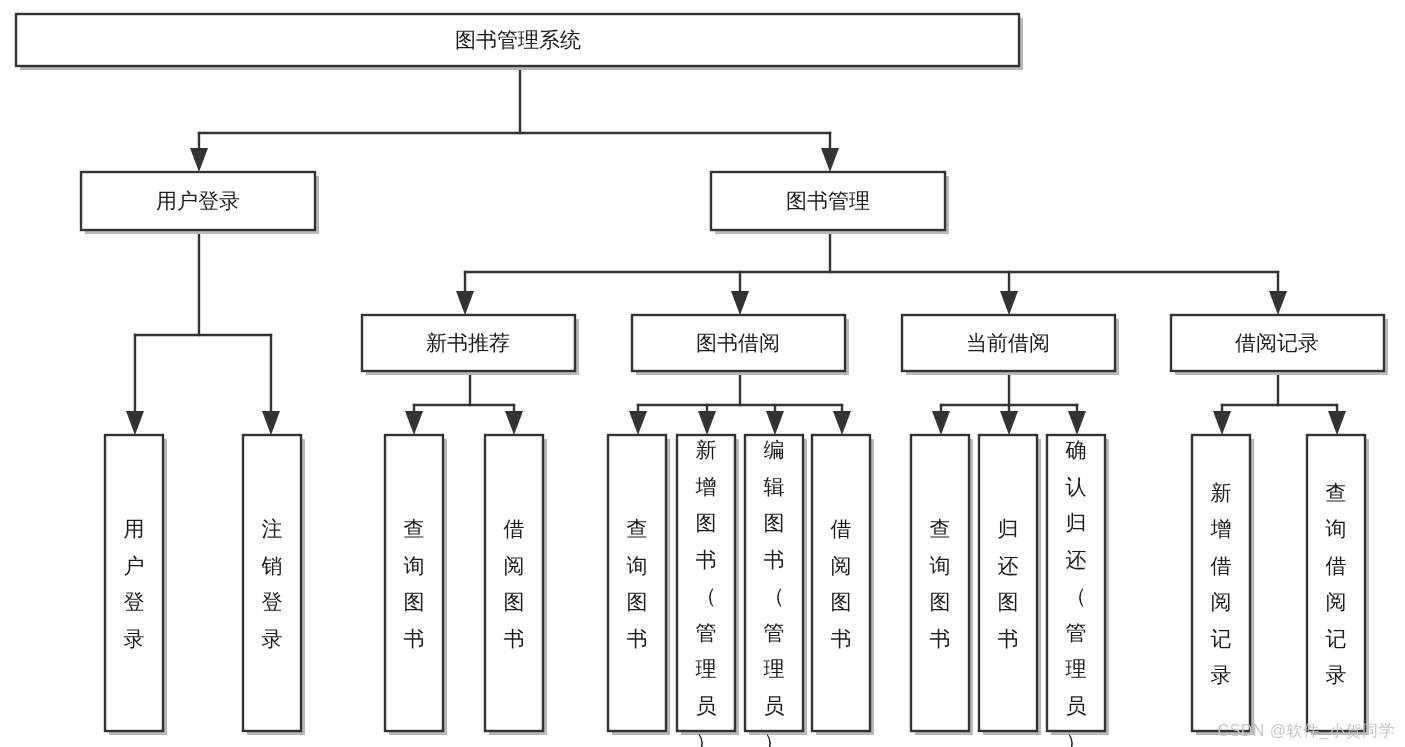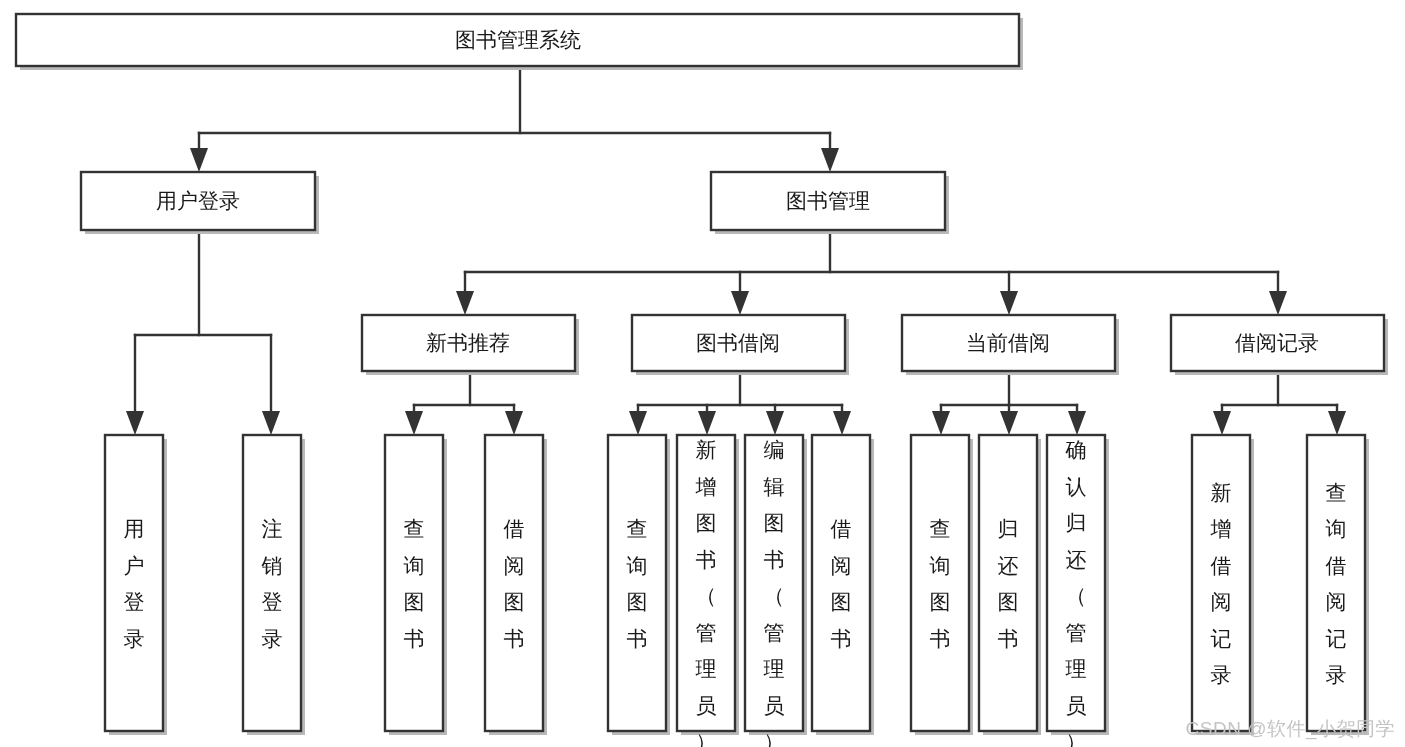--- a/index.html
+++ b/index.html
@@ -58,21 +58,21 @@
     font-family: "Liberation Sans", "DejaVu Sans", sans-serif;
     font-size: 21px;
     fill: #1a1a1a;
     white-space: pre;
   }
   .watermark {
     position: absolute;
     right: 10px;
     bottom: 5px;
     font-family: "Liberation Sans", "DejaVu Sans", sans-serif;
-    font-size: 19px;
+    font-size: 16px;
     color: #c4c4c4;
     letter-spacing: 0.5px;
     user-select: none;
     pointer-events: none;
     white-space: nowrap;
   }
 </style>
 </head>
 <body>
 

